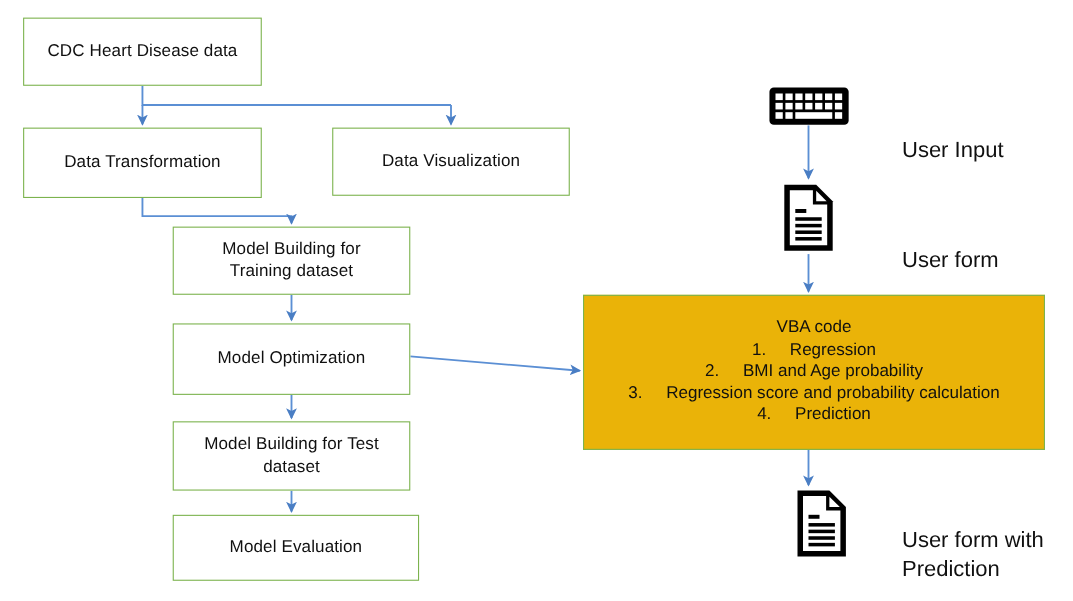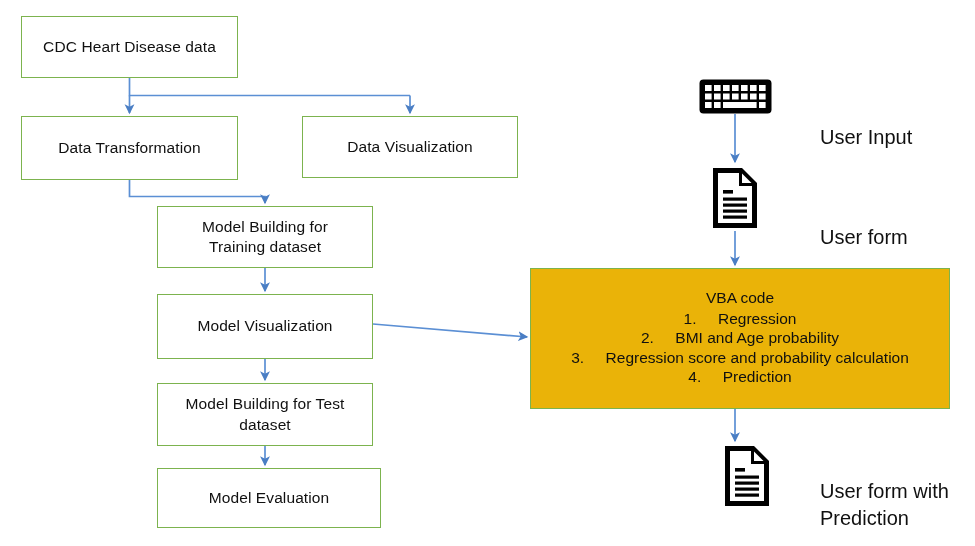--- a/index.html
+++ b/index.html
@@ -138,21 +138,21 @@
   <div class="node" style="left:302px; top:116px; width:216px; height:62px;">
     <span class="node-text">Data Visualization</span>
   </div>
 
   <div class="node" style="left:157px; top:206px; width:216px; height:62px;">
     <span class="node-text">Model Building for
 Training dataset</span>
   </div>
 
   <div class="node" style="left:157px; top:294px; width:216px; height:65px;">
-    <span class="node-text">Model Visualization</span>
+    <span class="node-text">Model Optimization</span>
   </div>
 
   <div class="node" style="left:157px; top:383px; width:216px; height:63px;">
     <span class="node-text">Model Building for Test
 dataset</span>
   </div>
 
   <div class="node" style="left:157px; top:468px; width:224px; height:60px;">
     <span class="node-text">Model Evaluation</span>
   </div>

